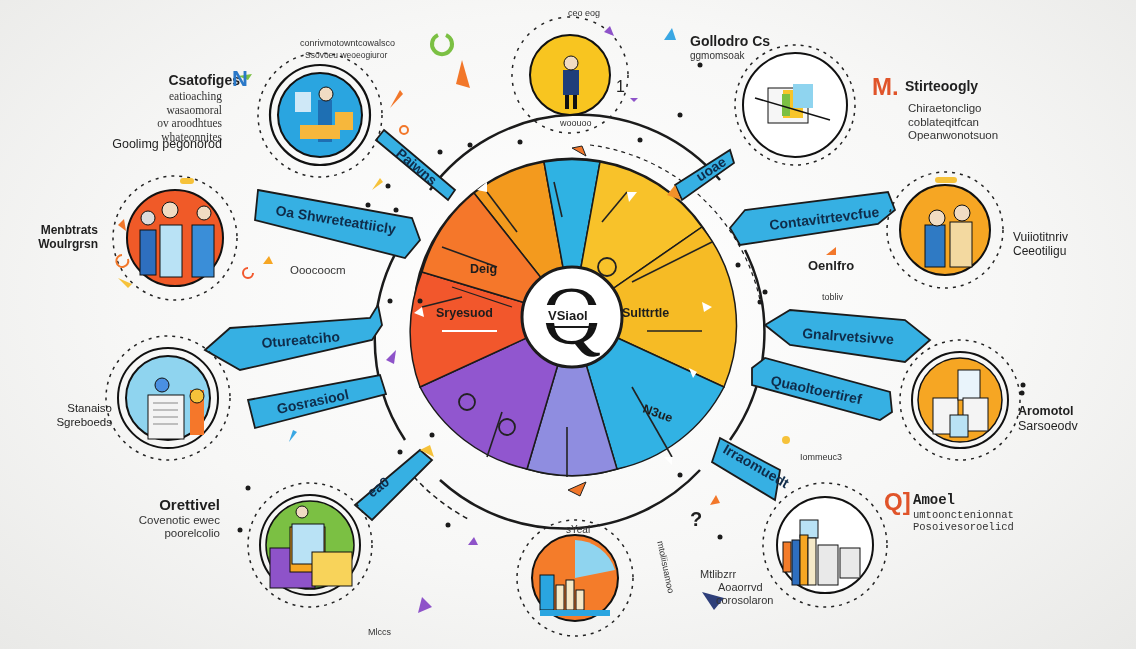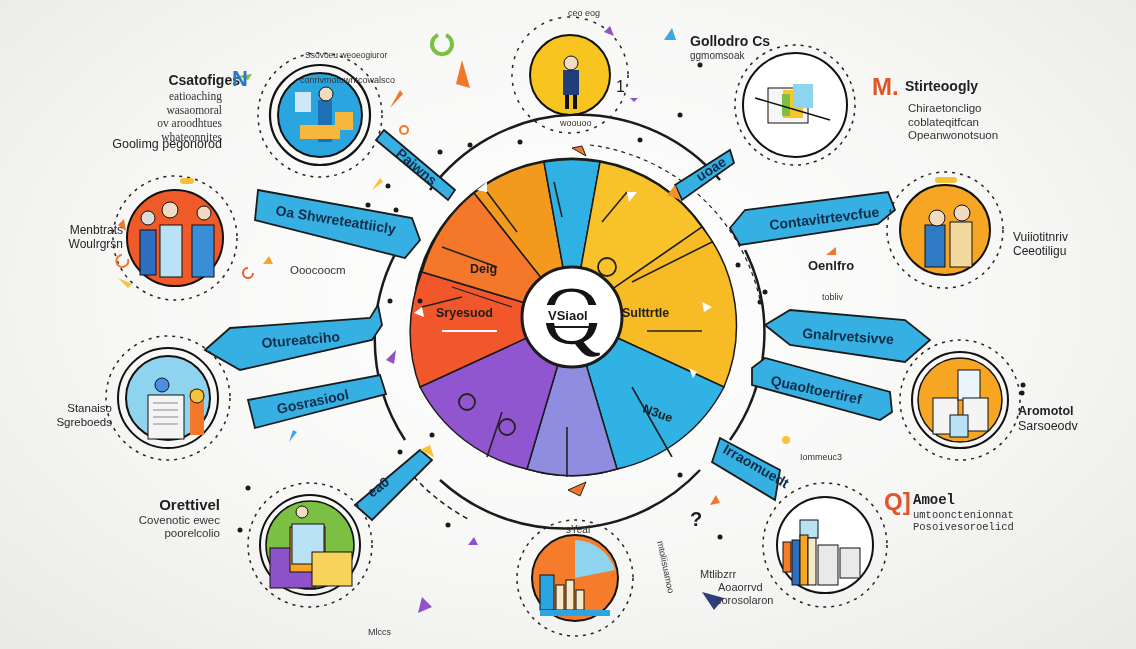--- a/index.html
+++ b/index.html
@@ -290,37 +290,37 @@
 </div>
 <div class="badge" style="left:232px;top:66px;color:#2a78c8;">N</div>
 <div class="lbl right sub" style="left:110px;top:90px;width:112px;font-family:Liberation Serif, serif;">
   <div>eatioaching</div>
   <div>wasaomoral</div>
   <div>ov aroodhtues</div>
   <div>whateonnites</div>
 </div>
 <div class="lbl right" style="left:80px;top:137px;width:142px;font-size:12.5px;">Goolimg pegonorod</div>
 
-<div class="lbl sub" style="left:300px;top:38px;font-size:9px;margin-top:37px;">conrivmotowntcowalsco</div>
+<div class="lbl sub" style="left:300px;top:38px;font-size:9px;">conrivmotowntcowalsco</div>
 <div class="lbl sub" style="left:305px;top:50px;font-size:8.5px;">Ssovoeu weoeogiuror</div>
 <div class="lbl sub" style="left:568px;top:8px;font-size:9px;">ceo eog</div>
 <div class="lbl sub" style="left:560px;top:118px;font-size:9px;">woouoo</div>
 
 <div class="lbl title" style="left:690px;top:33px;">Gollodro Cs</div>
 <div class="lbl sub" style="left:690px;top:50px;font-size:10px;">ggmomsoak</div>
 
 <div class="badge" style="left:872px;top:73px;color:#e0542a;font-size:24px;">M.</div>
 <div class="lbl title" style="left:905px;top:78px;">Stirteoogly</div>
 <div class="lbl sub" style="left:908px;top:102px;">
   <div>Chiraetoncligo</div>
   <div>coblateqitfcan</div>
   <div>Opeanwonotsuon</div>
 </div>
 
-<div class="lbl right" style="left:33px;top:223px;width:90px;font-size:12px;font-weight:normal;">
+<div class="lbl right" style="left:8px;top:223px;width:90px;font-size:12px;font-weight:bold;">
   <div>Menbtrats</div>
   <div>Woulrgrsn</div>
 </div>
 
 <div class="lbl" style="left:1013px;top:230px;font-size:12px;">
   <div>Vuiiotitnriv</div>
   <div>Ceeotiligu</div>
 </div>
 
 <div class="lbl right" style="left:30px;top:402px;width:82px;font-size:11.5px;">

